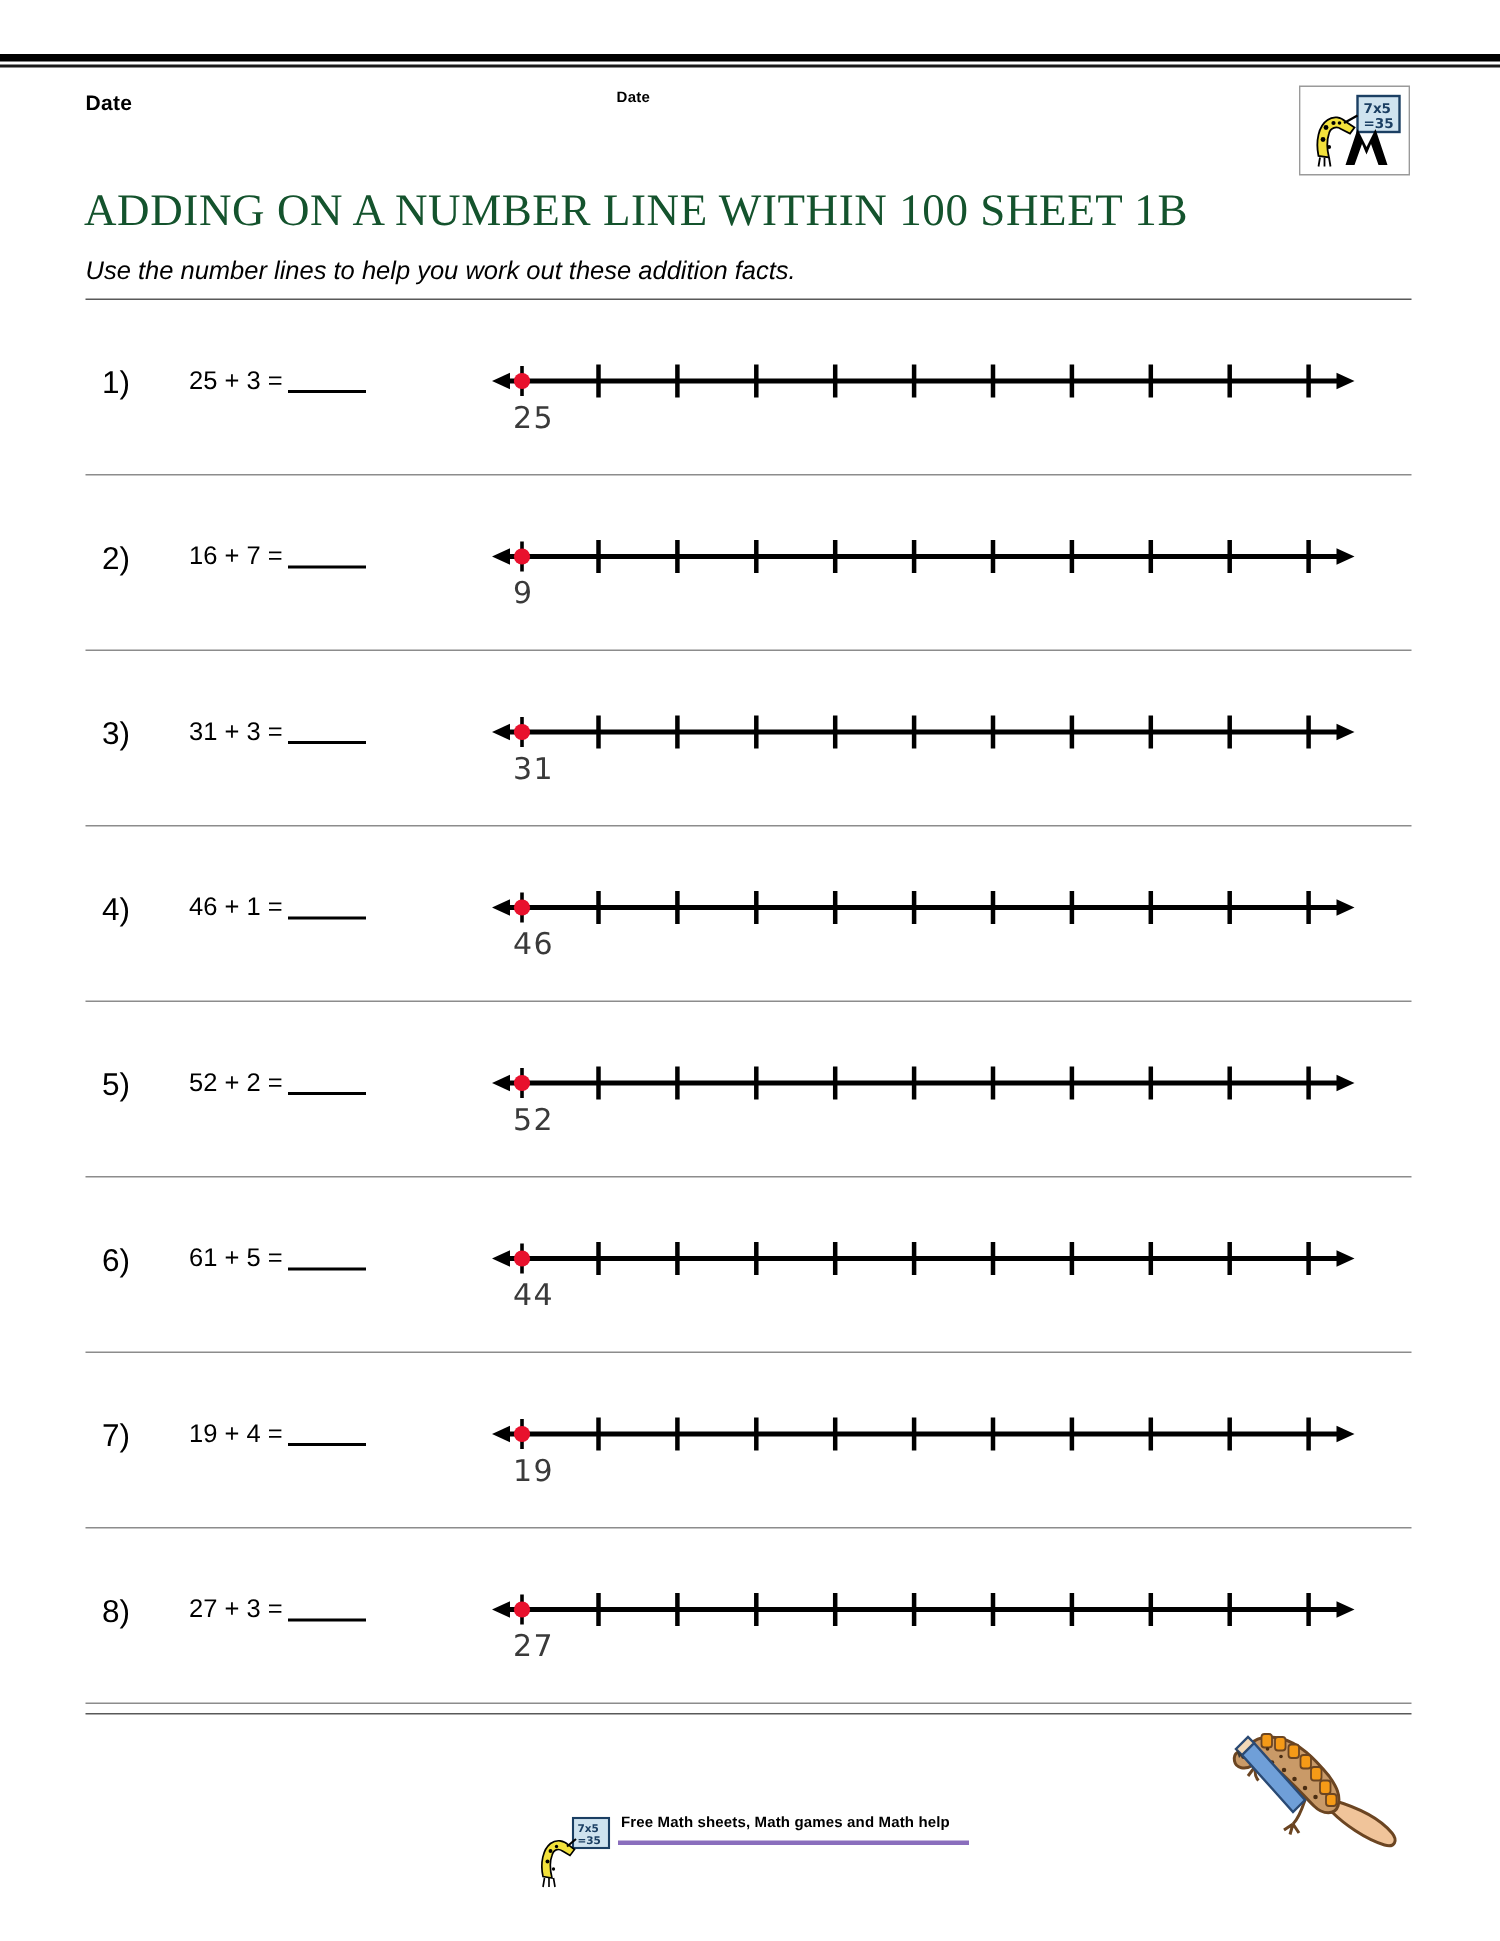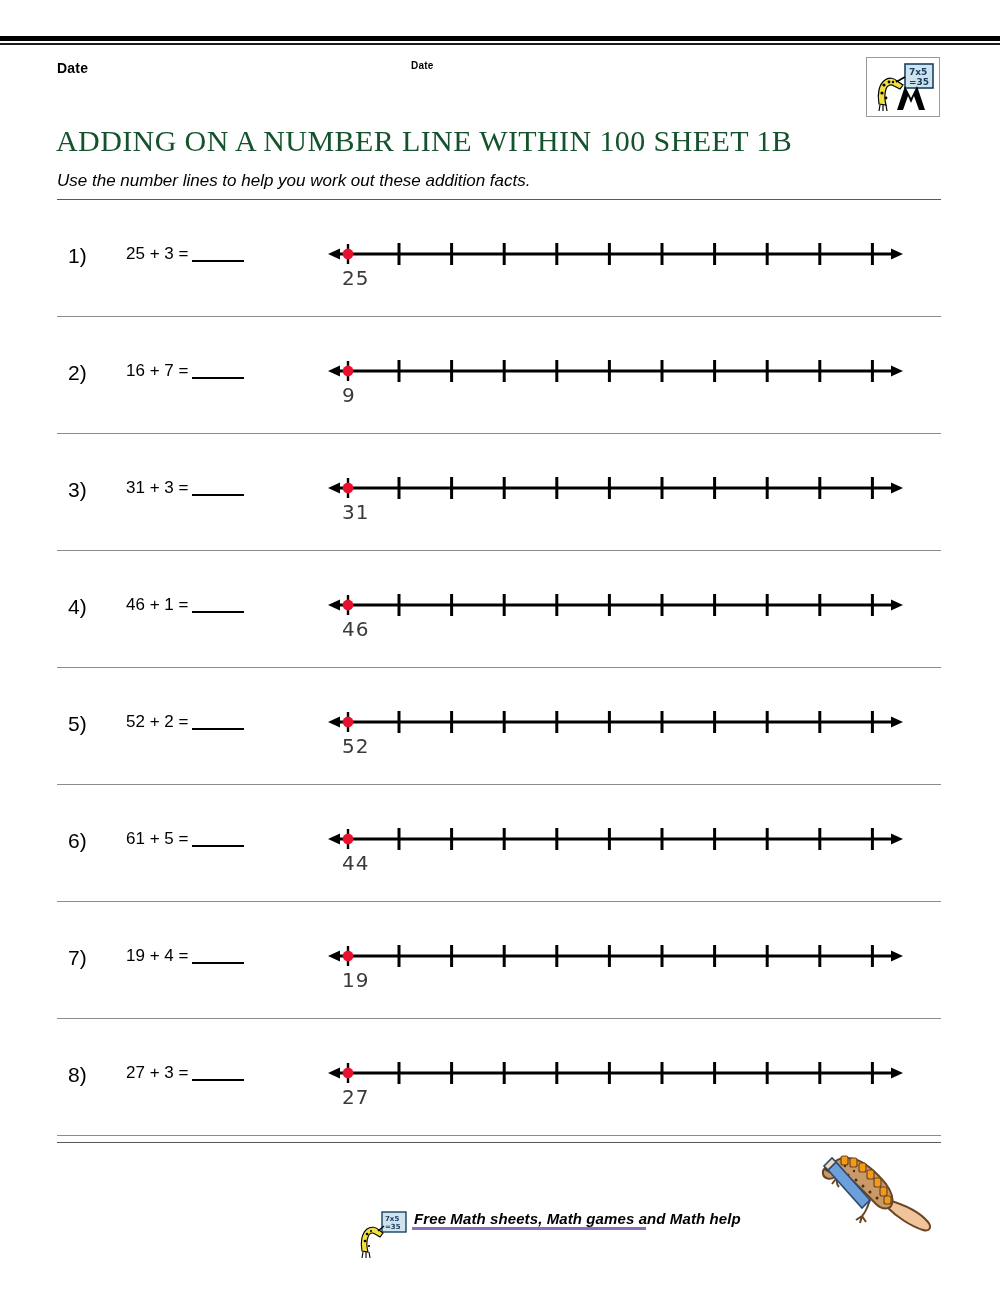--- a/index.html
+++ b/index.html
@@ -150,25 +150,24 @@
     position: absolute;
     left: 356px;
     top: 1208px;
     width: 290px;
     height: 52px;
   }
   .footer-tag {
     position: absolute;
     left: 58px;
     top: 2px;
-    font-size: 15px;
+    font-size: 10px;
     font-weight: bold;
     white-space: nowrap;
     letter-spacing: .1px;
-    font-style: italic;
   }
   .footer-rule {
     position: absolute;
     left: 56px;
     top: 19px;
     width: 234px;
     height: 3px;
     background: #8a6ebd;
   }
   .footer-url {

